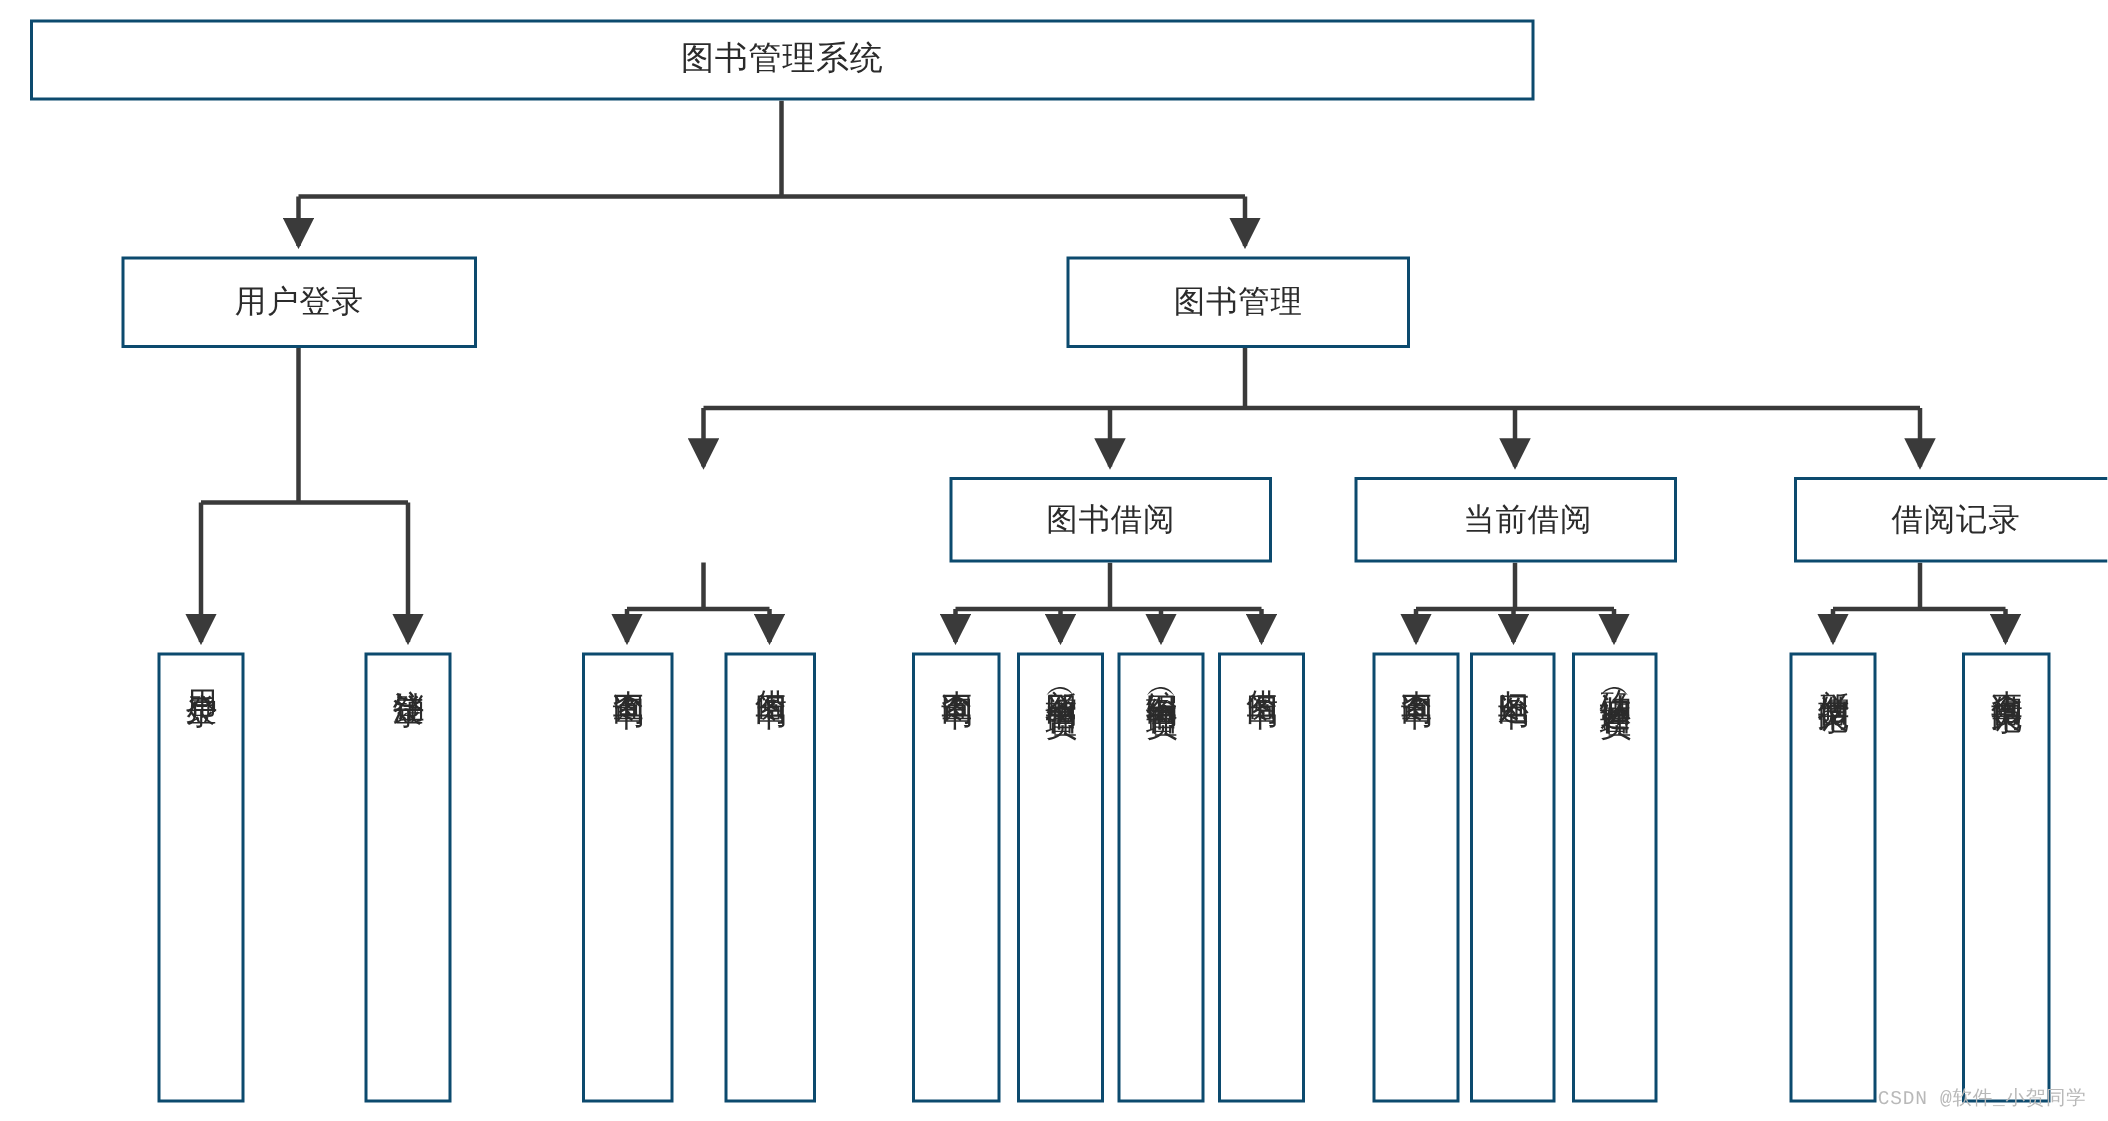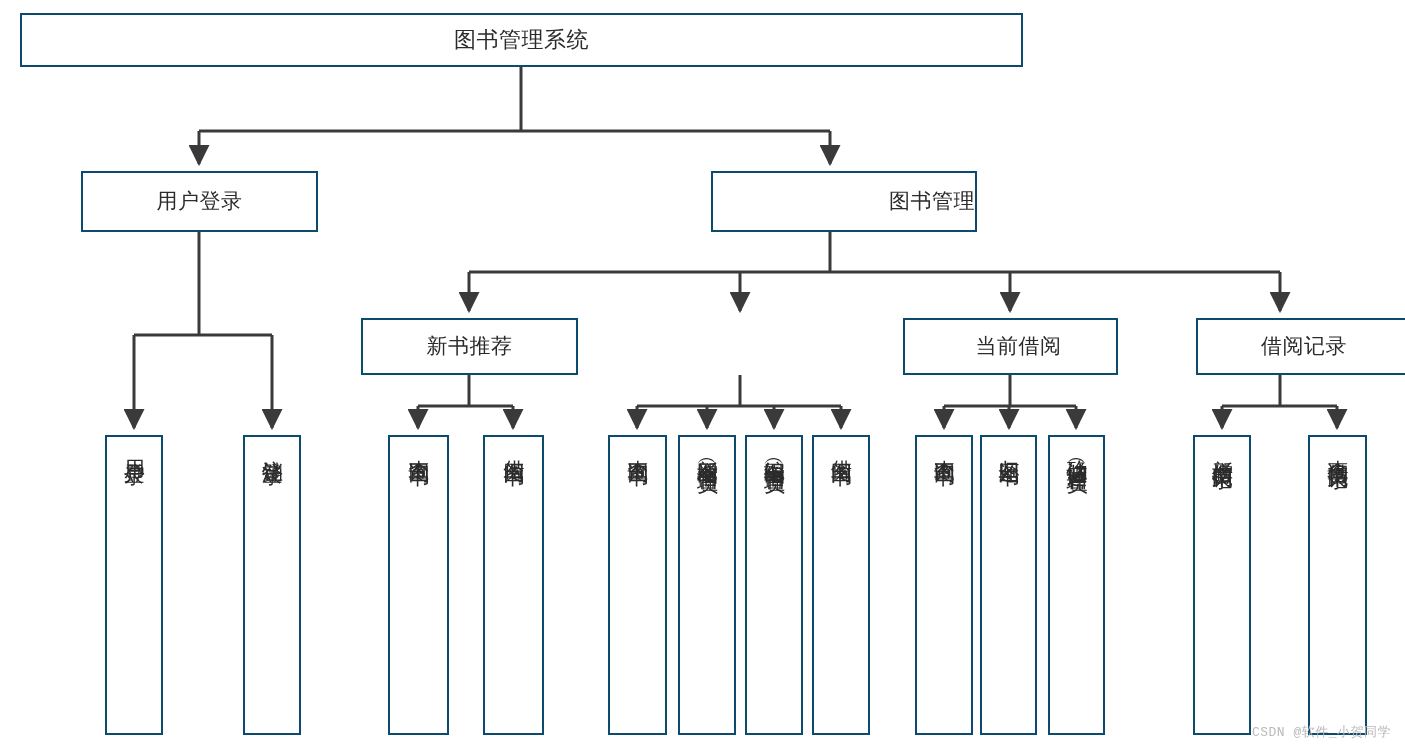--- a/index.html
+++ b/index.html
@@ -126,26 +126,26 @@
     </g>
   </svg>
 
   <div class="node root" id="n-root" style="left: 20px; top: 13px; width: 1003px; height: 54px;">
     <span class="node-label">图书管理系统</span>
   </div>
 
   <div class="node level1" id="n-l1-0" style="left: 81px; top: 171px; width: 237px; height: 61px;">
     <span class="node-label">用户登录</span>
   </div>
-  <div class="node level1" id="n-l1-1" style="left: 711px; top: 171px; width: 266px; height: 61px; justify-content: flex-end;">
+  <div class="node level1" id="n-l1-1" style="left: 711px; top: 171px; width: 229px; height: 61px;">
     <span class="node-label">图书管理</span>
   </div>
 
-  <div class="node level2" id="n-l2-0" style="left: 361px; top: 318px; width: 217px; height: 57px;">
-    <span class="node-label">新书推荐</span>
+  <div class="node level2" id="n-l2-1" style="left: 633px; top: 318px; width: 215px; height: 57px;">
+    <span class="node-label">图书借阅</span>
   </div>
   <div class="node level2" id="n-l2-2" style="left: 903px; top: 318px; width: 215px; height: 57px; padding-left: 16px;">
     <span class="node-label">当前借阅</span>
   </div>
   <div class="node level2" id="n-l2-3" style="left: 1196px; top: 318px; width: 216px; height: 57px;">
     <span class="node-label">借阅记录</span>
   </div>
 
   <div class="node leaf" id="n-lf-0" style="left: 105px; top: 435px; width: 58px; height: 300px;">
     <span class="node-label">用户登录</span>

